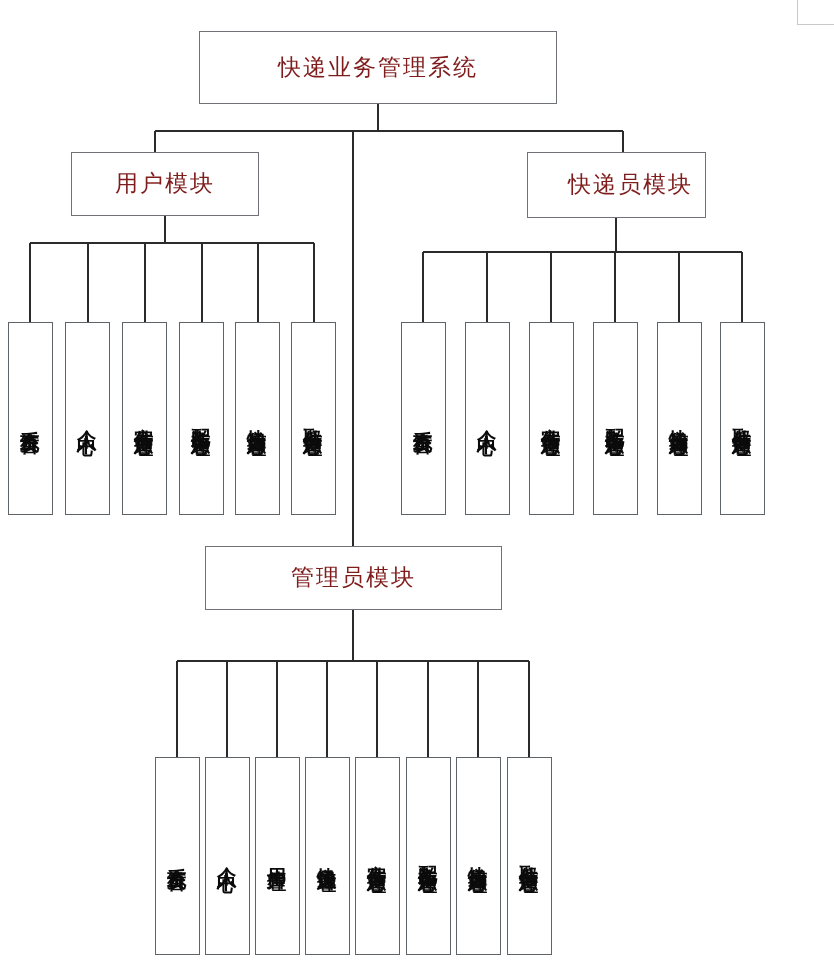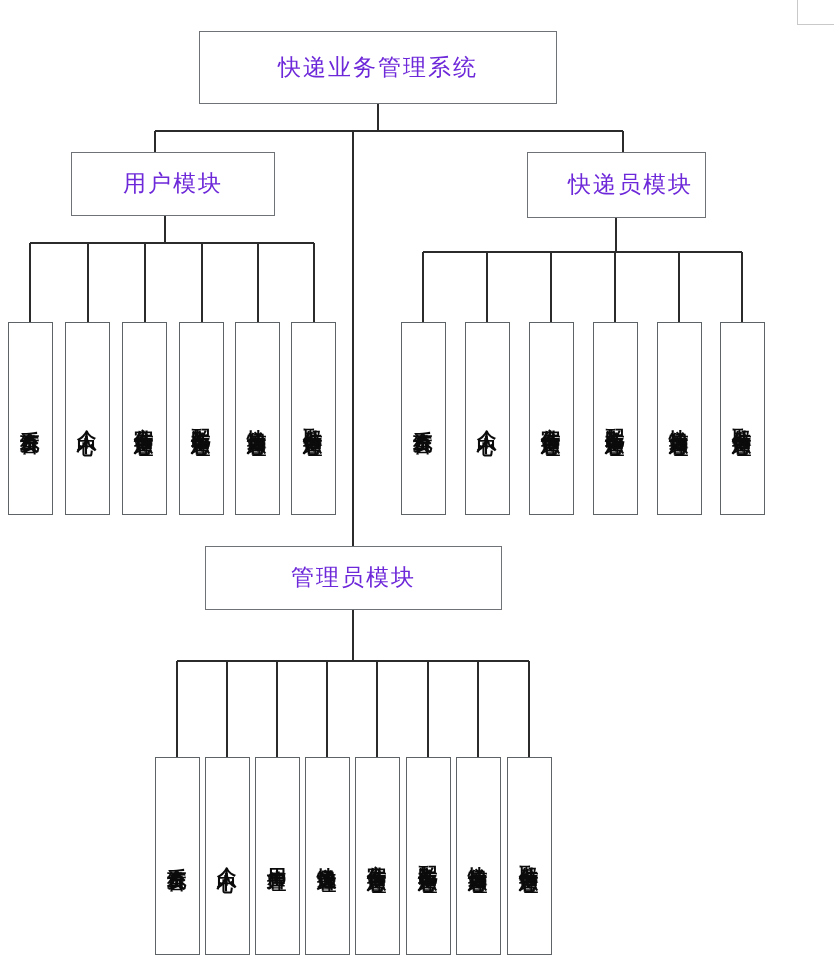--- a/index.html
+++ b/index.html
@@ -53,21 +53,21 @@
   }
   .node.level-1,
   .node.level-2 {
     border-color: #6f7377;
   }
   .node-label-h {
     font-size: 23px;
     letter-spacing: 2px;
     line-height: 1.1;
     white-space: nowrap;
-    color: #6d28d9;
+    color: #7f1d1d;
   }
   .node.leaf {
     border: 1.6px solid #5e6367;
   }
   .node-label-v {
     writing-mode: vertical-rl;
     text-orientation: upright;
     font-size: 19px;
     line-height: 1.08;
     letter-spacing: 2px;
@@ -121,21 +121,21 @@
     <line x1="377" y1="661" x2="377" y2="757"></line>
     <line x1="428" y1="661" x2="428" y2="757"></line>
     <line x1="478" y1="661" x2="478" y2="757"></line>
     <line x1="529" y1="661" x2="529" y2="757"></line>
   </svg>
 
   <div class="node level-0" style="left:199px; top:31px; width:358px; height:73px;">
     <span class="node-label-h">快递业务管理系统</span>
   </div>
 
-  <div class="node level-1" style="left:71px; top:152px; width:204px; height:64px;">
+  <div class="node level-1" style="left:71px; top:152px; width:188px; height:64px;">
     <span class="node-label-h">用户模块</span>
   </div>
 
   <div class="node level-1" style="left:527px; top:152px; width:179px; height:66px;padding-left:28px;">
     <span class="node-label-h">快递员模块</span>
   </div>
 
   <div class="node level-1" style="left:205px; top:546px; width:297px; height:64px;text-align:right;">
     <span class="node-label-h">管理员模块</span>
   </div>

